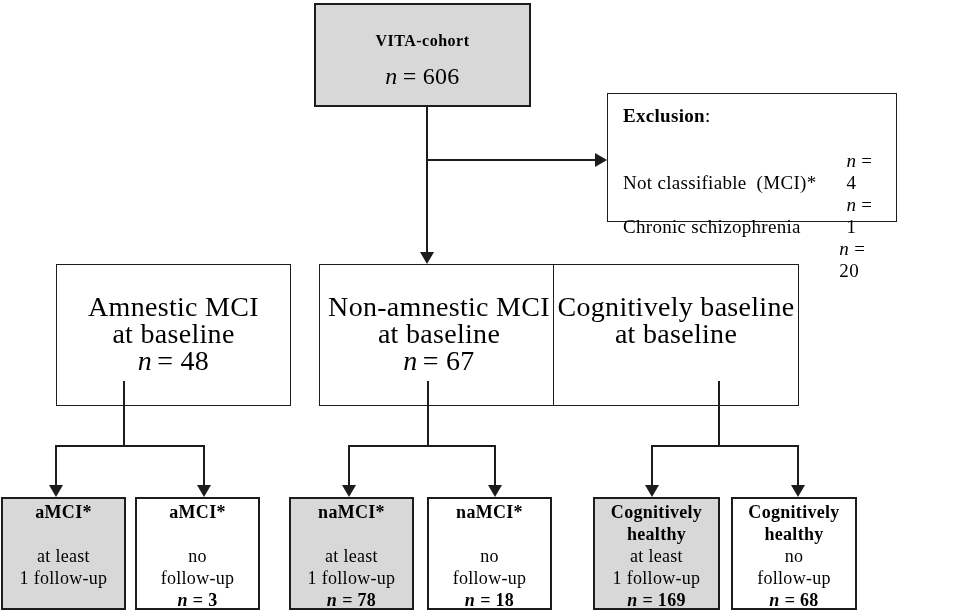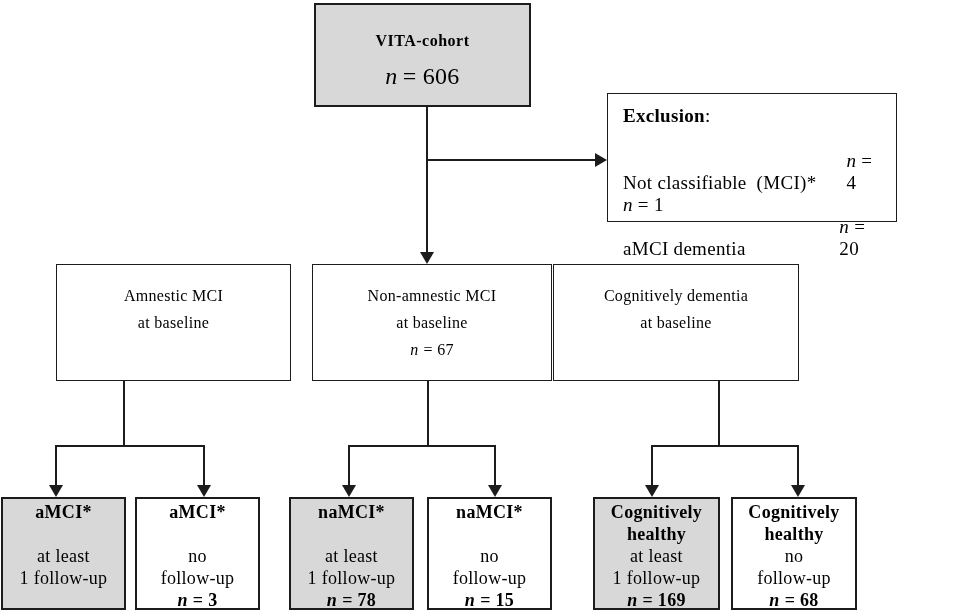--- a/index.html
+++ b/index.html
@@ -27,23 +27,23 @@
   .vita-title { font-size: 16px; font-weight: bold; line-height: 26px; letter-spacing: 0.5px; }
   .vita-n { font-size: 24px; line-height: 26px; margin-top: 9px; }
 
   
   .excl { left: 607px; top: 93px; width: 290px; height: 129px; text-align: left; padding: 11px 14px 0 15px; font-size: 19px; }
   .excl-title { line-height: 22px; margin-bottom: 23px; }
   .excl-row { display: flex; line-height: 22px; align-items: flex-end; }
   .excl-row .lbl { width: 256px; white-space: pre; }
 
   
-  .mid { top: 264px; height: 117px; font-size: 16px; line-height: 27px; padding-top: 17px; }
+  .mid { top: 264px; height: 142px; font-size: 28px; line-height: 27px; padding-top: 28px; }
   .mid-1 { left: 56px;  width: 235px; }
-  .mid-2 { left: 312px; width: 240px; }
+  .mid-2 { left: 319px; width: 240px; }
   .mid-3 { left: 553px; width: 246px; }
 
   
   .bot { top: 497px; height: 113px; font-size: 18px; border-width: 2px; padding-top: 2px; }
   .bot .row { height: 22px; line-height: 22px; }
   .bot-1 { left: 1px;   width: 125px; }
   .bot-2 { left: 135px; width: 125px; }
   .bot-3 { left: 289px; width: 125px; }
   .bot-4 { left: 427px; width: 125px; }
   .bot-5 { left: 593px; width: 127px; }
@@ -78,39 +78,41 @@
     <div class="vita-n nl"><i>n</i><span>= 606</span></div>
   </div>
 
   <div class="box excl">
     <div class="excl-title"><b>Exclusion</b><span>:</span></div>
     <div class="excl-row">
       <span class="lbl">Not classifiable  (MCI)*</span>
       <span class="nl"><i>n</i><span>= 4</span></span>
     </div>
     <div class="excl-row">
+      <span class="lbl">Chronic schizophrenia</span>
       <span class="nl"><i>n</i><span>= 1</span></span>
     </div>
     <div class="excl-row">
       <span class="lbl">aMCI dementia</span>
       <span class="nl"><i>n</i><span>= 20</span></span>
     </div>
   </div>
 
   <div class="box mid mid-1">
     <div>Amnestic MCI</div>
     <div>at baseline</div>
+    <div class="nl"><i>n</i><span>= 48</span></div>
   </div>
   <div class="box mid mid-2">
     <div>Non-amnestic MCI</div>
     <div>at baseline</div>
     <div class="nl"><i>n</i><span>= 67</span></div>
   </div>
   <div class="box mid mid-3">
-    <div>Cognitively dementia</div>
+    <div>Cognitively baseline</div>
     <div>at baseline</div>
   </div>
 
   <div class="box bot bot-1 shaded">
     <div class="row bold">aMCI*</div>
     <div class="row bold"></div>
     <div class="row">at least</div>
     <div class="row">1 follow-up</div>
   </div>
   <div class="box bot bot-2">
@@ -125,21 +127,21 @@
     <div class="row bold"></div>
     <div class="row">at least</div>
     <div class="row">1 follow-up</div>
     <div class="row nl bold"><i>n</i><span>= 78</span></div>
   </div>
   <div class="box bot bot-4">
     <div class="row bold">naMCI*</div>
     <div class="row bold"></div>
     <div class="row">no</div>
     <div class="row">follow-up</div>
-    <div class="row nl bold"><i>n</i><span>= 15</span></div>
+    <div class="row nl bold"><i>n</i><span>= 18</span></div>
   </div>
   <div class="box bot bot-5 shaded">
     <div class="row bold">Cognitively</div>
     <div class="row bold">healthy</div>
     <div class="row">at least</div>
     <div class="row">1 follow-up</div>
     <div class="row nl bold"><i>n</i><span>= 169</span></div>
   </div>
   <div class="box bot bot-6">
     <div class="row bold">Cognitively</div>

